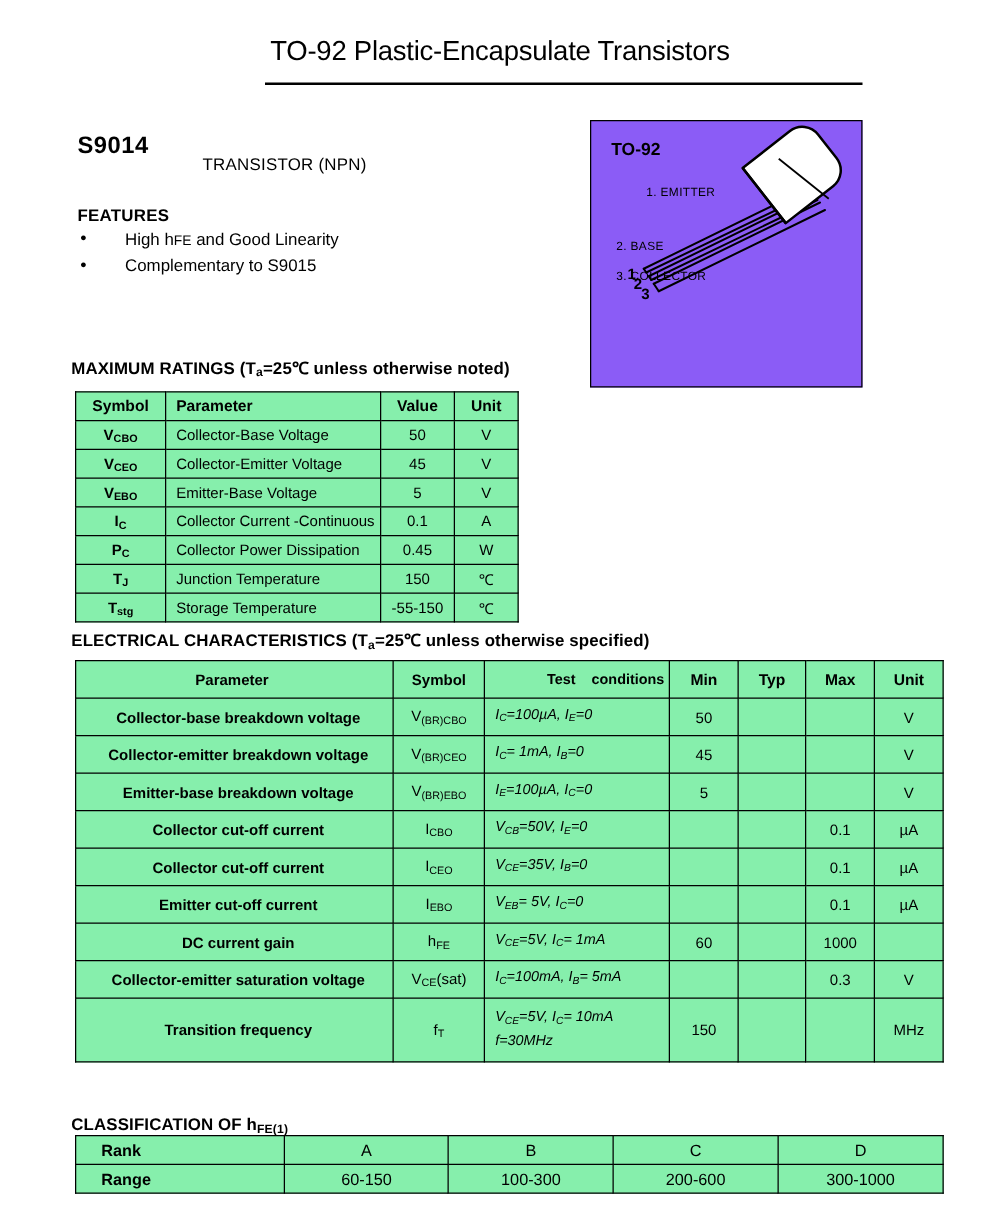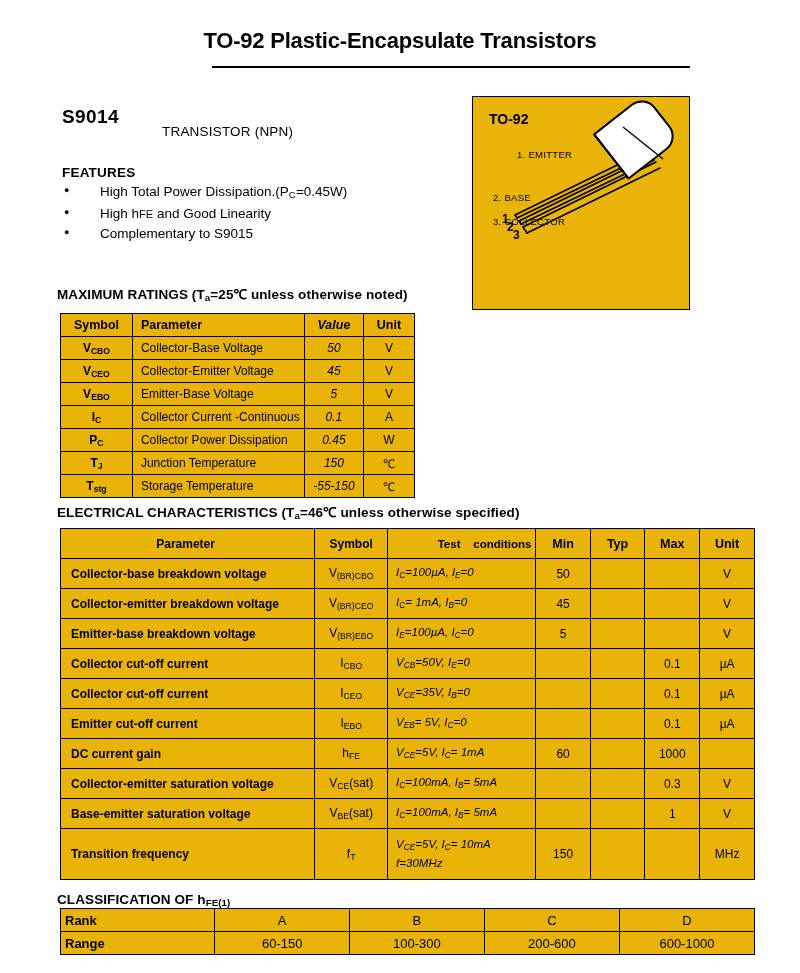--- a/index.html
+++ b/index.html
@@ -18,21 +18,21 @@
 
   
   .title-wrap {
     position: absolute;
     left: 0; top: 28px;
     width: 800px;
     text-align: center;
   }
   .doc-title {
     font-size: 22px;
-    font-weight: bold;
+    font-weight: normal;
     letter-spacing: -0.2px;
     display: inline-block;
     padding: 0 6px 4px 6px;
   }
   .title-rule {
     position: absolute;
     left: 212px; top: 66px;
     width: 478px;
     height: 2px;
     background: #000;
@@ -85,21 +85,21 @@
   sub { font-size: 0.72em; vertical-align: -0.22em; }
   .sc { font-size: 0.82em; }
 
   
   .pkg-box {
     position: absolute;
     left: 472px; top: 96px;
     width: 216px;
     height: 212px;
     border: 1.5px solid #000;
-    background: #eab308;
+    background: #8b5cf6;
   }
   .pkg-label {
     position: absolute;
     left: 16px; top: 14px;
     font-size: 14px;
     font-weight: bold;
   }
   .pin-label {
     position: absolute;
     font-size: 9.5px;
@@ -123,21 +123,21 @@
     white-space: nowrap;
   }
   #mr-head  { left: 57px; top: 285px; }
   #ec-head  { left: 57px; top: 503px; }
   #cl-head  { left: 57px; top: 892px; }
 
   
   table {
     border-collapse: collapse;
     position: absolute;
-    background: #eab308;
+    background: #86efac;
   }
   table td, table th {
     border: 1px solid #000;
     padding: 0 4px;
     font-size: 12px;
     font-weight: normal;
     text-align: center;
     vertical-align: middle;
   }
 
@@ -147,37 +147,37 @@
     width: 355px;
   }
   #max-ratings-table th {
     height: 22px;
     font-weight: bold;
     font-size: 12.5px;
   }
   #max-ratings-table td { height: 22px; }
   #max-ratings-table .c-sym   { width: 68px; font-weight: bold; }
   #max-ratings-table .c-param { width: 185px; text-align: left; padding-left: 8px; }
-  #max-ratings-table .c-val   { width: 55px; font-style: italic; }
+  #max-ratings-table .c-val   { width: 55px; }
   #max-ratings-table .c-unit  { width: 47px; }
 
   
   #elec-table {
     left: 60px; top: 528px;
     width: 695px;
   }
   #elec-table th {
     height: 29px;
     font-weight: bold;
     font-size: 12.5px;
   }
   #elec-table td { height: 29px; }
   #elec-table .c-param {
     width: 258px;
-    text-align: left;
+    text-align: center;
     padding-left: 10px;
     font-weight: bold;
     font-size: 12px;
   }
   #elec-table .c-sym  { width: 66px; font-size: 12px; }
   #elec-table .c-test { width: 132px; text-align: left; padding-left: 8px; font-size: 11.5px; }
   #elec-table .c-min  { width: 48px; }
   #elec-table .c-typ  { width: 48px; }
   #elec-table .c-max  { width: 48px; }
   #elec-table .c-unit { width: 48px; }
@@ -189,39 +189,38 @@
     left: 60px; top: 908px;
     width: 695px;
   }
   #class-table td {
     height: 22px;
     font-size: 13px;
   }
   #class-table .c-lbl {
     width: 155px;
     text-align: left;
-    padding-left: 4px;
+    padding-left: 20px;
     font-weight: bold;
   }
   #class-table .c-cell { width: 135px; }
 </style>
 </head>
 <body>
 
 <div class="title-wrap">
   <span class="doc-title">TO-92 Plastic-Encapsulate Transistors</span>
 </div>
 <div class="title-rule"></div>
 
 <div class="part-no">S9014</div>
 <div class="part-desc">TRANSISTOR (NPN)</div>
 
 <div class="features-title">FEATURES</div>
 <ul class="features-list">
-  <li><span>High Total Power Dissipation.(P</span><sub>C</sub><span>=0.45W)</span></li>
   <li><span>High h</span><span class="sc">FE</span><span> and Good Linearity</span></li>
   <li><span>Complementary to S9015</span></li>
 </ul>
 
 <div class="pkg-box">
   <div class="pkg-label">TO-92</div>
   <div class="pin-label pin-1">1. EMITTER</div>
   <div class="pin-label pin-2">2. BASE</div>
   <div class="pin-label pin-3">3. COLLECTOR</div>
 
@@ -303,21 +302,21 @@
     </tr>
     <tr>
       <td class="c-sym"><span>T</span><sub>stg</sub></td>
       <td class="c-param">Storage Temperature</td>
       <td class="c-val">-55-150</td>
       <td class="c-unit">℃</td>
     </tr>
   </tbody>
 </table>
 
-<div class="sec-head" id="ec-head"><span>ELECTRICAL CHARACTERISTICS (T</span><sub>a</sub><span>=46℃ unless otherwise specified)</span></div>
+<div class="sec-head" id="ec-head"><span>ELECTRICAL CHARACTERISTICS (T</span><sub>a</sub><span>=25℃ unless otherwise specified)</span></div>
 
 <table id="elec-table">
   <thead>
     <tr>
       <th class="c-param" style="text-align:center;padding-left:0">Parameter</th>
       <th class="c-sym">Symbol</th>
       <th class="c-test" style="text-align:right;padding-left:15px;white-space:pre">Test    conditions</th>
       <th class="c-min">Min</th>
       <th class="c-typ">Typ</th>
       <th class="c-max">Max</th>
@@ -406,31 +405,20 @@
       <td class="c-param">Collector-emitter saturation voltage</td>
       <td class="c-sym"><span>V</span><sub>CE</sub><span>(sat)</span></td>
       <td class="c-test">
           <span class="test-line"><span>I</span><sub>C</sub><span>=100mA, I</span><sub>B</sub><span>= 5mA</span></span>
         </td>
       <td class="c-min"></td>
       <td class="c-typ"></td>
       <td class="c-max">0.3</td>
       <td class="c-unit">V</td>
     </tr>
-    <tr>
-      <td class="c-param">Base-emitter saturation voltage</td>
-      <td class="c-sym"><span>V</span><sub>BE</sub><span>(sat)</span></td>
-      <td class="c-test">
-          <span class="test-line"><span>I</span><sub>C</sub><span>=100mA, I</span><sub>B</sub><span>= 5mA</span></span>
-        </td>
-      <td class="c-min"></td>
-      <td class="c-typ"></td>
-      <td class="c-max">1</td>
-      <td class="c-unit">V</td>
-    </tr>
     <tr class="tall">
       <td class="c-param">Transition frequency</td>
       <td class="c-sym"><span>f</span><sub>T</sub><span></span></td>
       <td class="c-test">
           <span class="test-line"><span>V</span><sub>CE</sub><span>=5V, I</span><sub>C</sub><span>= 10mA</span></span>
           <span class="test-line">f=30MHz</span>
         </td>
       <td class="c-min">150</td>
       <td class="c-typ"></td>
       <td class="c-max"></td>
@@ -448,16 +436,16 @@
       <td class="c-cell">A</td>
       <td class="c-cell">B</td>
       <td class="c-cell">C</td>
       <td class="c-cell">D</td>
     </tr>
     <tr>
       <td class="c-lbl">Range</td>
       <td class="c-cell">60-150</td>
       <td class="c-cell">100-300</td>
       <td class="c-cell">200-600</td>
-      <td class="c-cell">600-1000</td>
+      <td class="c-cell">300-1000</td>
     </tr>
   </tbody>
 </table>
 
 </body></html>

